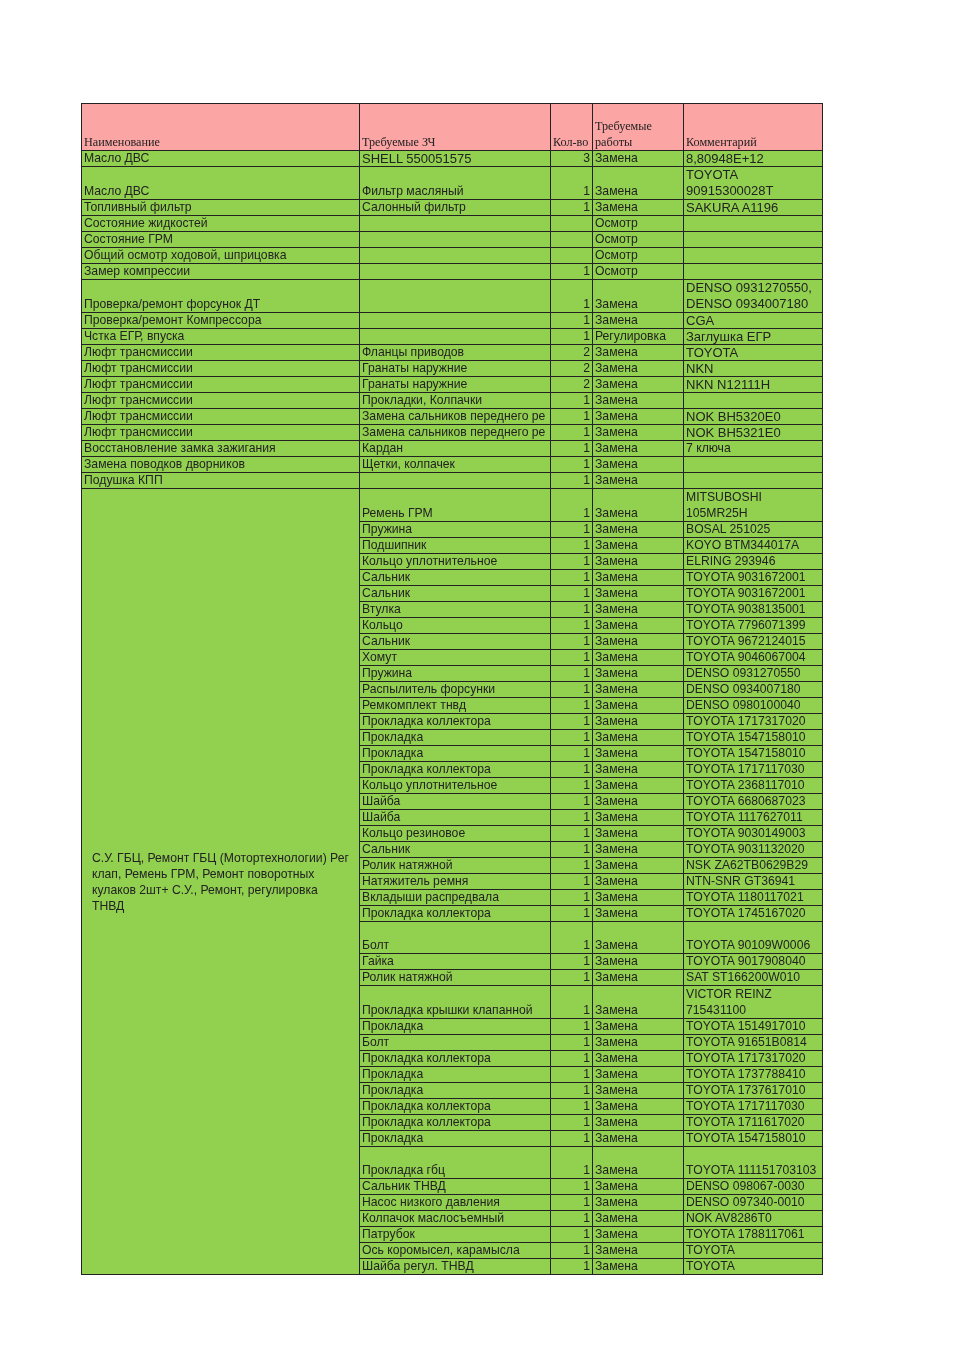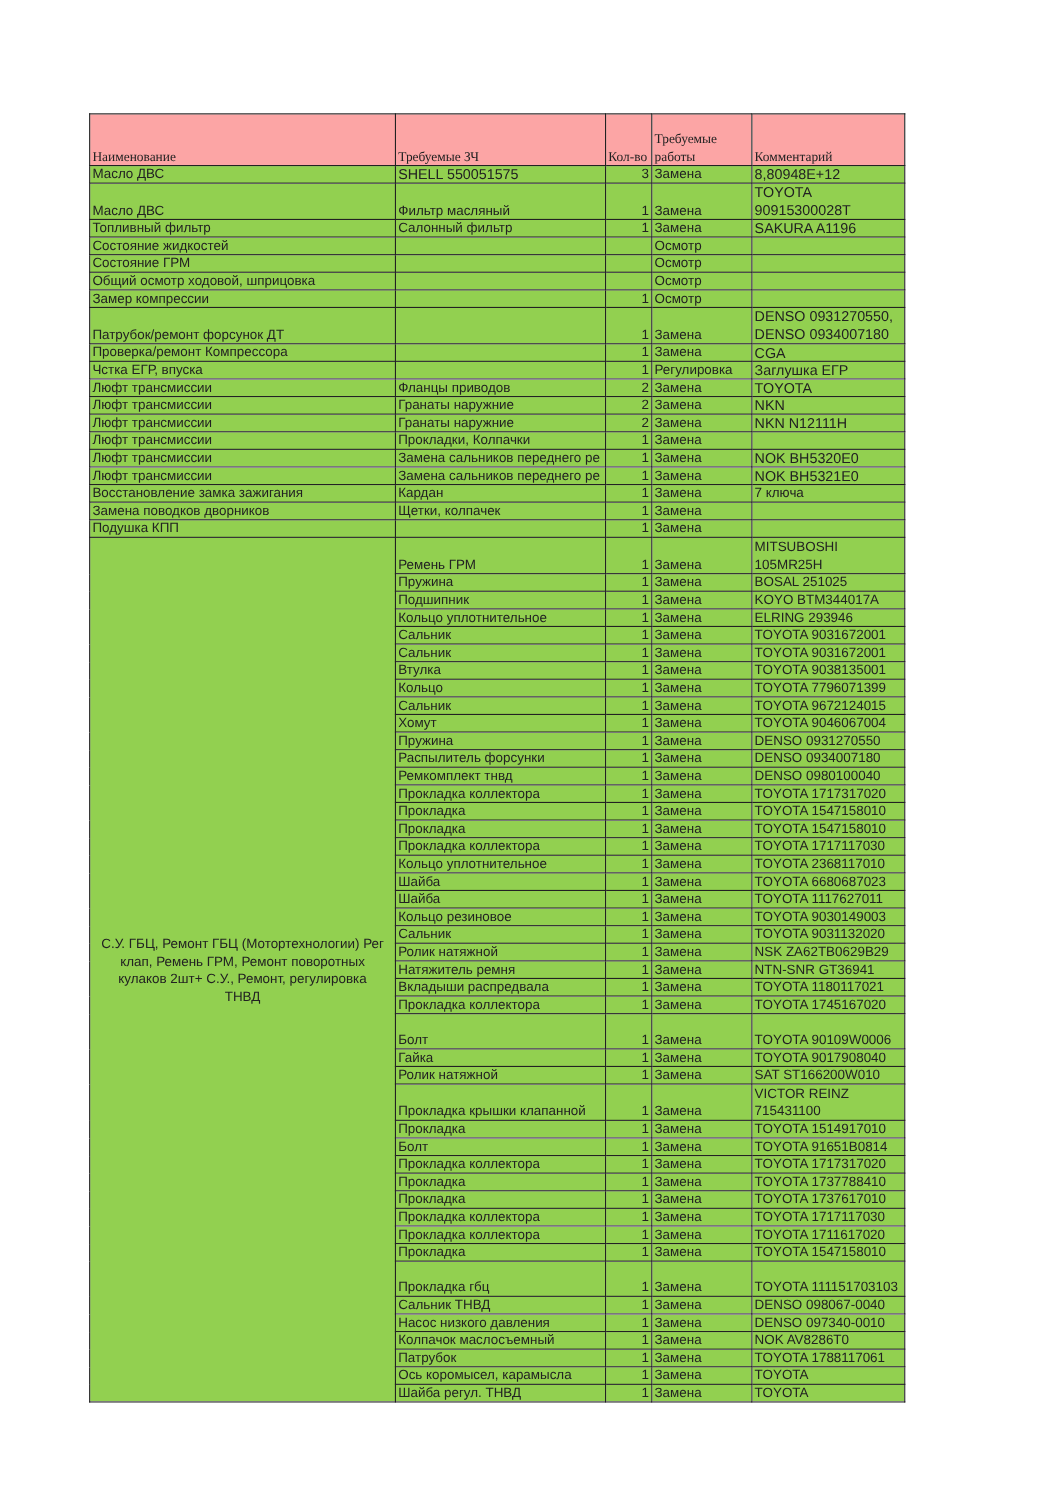--- a/index.html
+++ b/index.html
@@ -3,21 +3,21 @@
 <meta charset="utf-8">
 <style>
   html, body { margin:0; padding:0; background:#ffffff; }
   body { width:960px; height:1359px; position:relative; overflow:hidden; font-family:"Liberation Sans", sans-serif; }
   #sheet { position:absolute; left:81px; top:103px; border-collapse:collapse; table-layout:fixed; }
   #sheet td { border:1px solid #222; padding:0 2px; font-size:12.2px; color:#222; line-height:15px; height:15px; overflow:hidden; white-space:nowrap; vertical-align:bottom; background:#92d050; }
   #sheet tr.hdr td { background:#fca5a5; height:46px; vertical-align:bottom; white-space:normal; line-height:16px;font-family:Liberation Serif, serif; }
   #sheet td.num { text-align:right; padding-right:2px; }
   #sheet td.big { font-size:13px; }
   #sheet td.dbl { height:31px; white-space:normal; line-height:16px; }
-  #sheet td.merged { text-align:center; vertical-align:middle; white-space:normal; line-height:16px; padding:0 10px; font-size:12.2px; }
+  #sheet td.merged { vertical-align:middle; white-space:normal; line-height:16px; padding:0 10px; font-size:12.2px; }
   #sheet td.right { }
 </style>
 </head>
 <body>
 
 <table id="sheet">
   <colgroup>
     <col style="width:278px">
       <col style="width:191px">
       <col style="width:42px">
@@ -75,21 +75,21 @@
         <td></td>
       </tr>
       <tr>
         <td>Замер компрессии</td>
         <td></td>
         <td class="num">1</td>
         <td>Осмотр</td>
         <td></td>
       </tr>
       <tr>
-        <td class="dbl ">Патрубок/ремонт форсунок ДТ</td>
+        <td class="dbl ">Проверка/ремонт форсунок ДТ</td>
         <td class="dbl "></td>
         <td class="dbl num">1</td>
         <td class="dbl ">Замена</td>
         <td class="dbl big ">DENSO 0931270550, DENSO 0934007180</td>
       </tr>
       <tr>
         <td>Проверка/ремонт Компрессора</td>
         <td></td>
         <td class="num">1</td>
         <td>Замена</td>
@@ -397,21 +397,21 @@
       <tr>
         <td class="dbl ">Прокладка гбц</td>
         <td class="dbl num">1</td>
         <td class="dbl ">Замена</td>
         <td class="dbl ">TOYOTA 111151703103</td>
       </tr>
       <tr>
         <td>Сальник ТНВД</td>
         <td class="num">1</td>
         <td>Замена</td>
-        <td>DENSO 098067-0040</td>
+        <td>DENSO 098067-0030</td>
       </tr>
       <tr>
         <td>Насос низкого давления</td>
         <td class="num">1</td>
         <td>Замена</td>
         <td>DENSO 097340-0010</td>
       </tr>
       <tr>
         <td>Колпачок маслосъемный</td>
         <td class="num">1</td>

